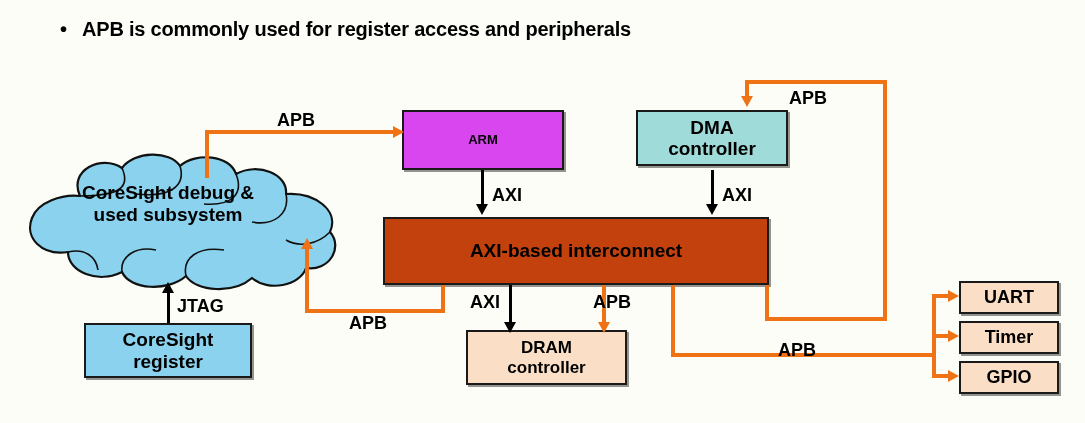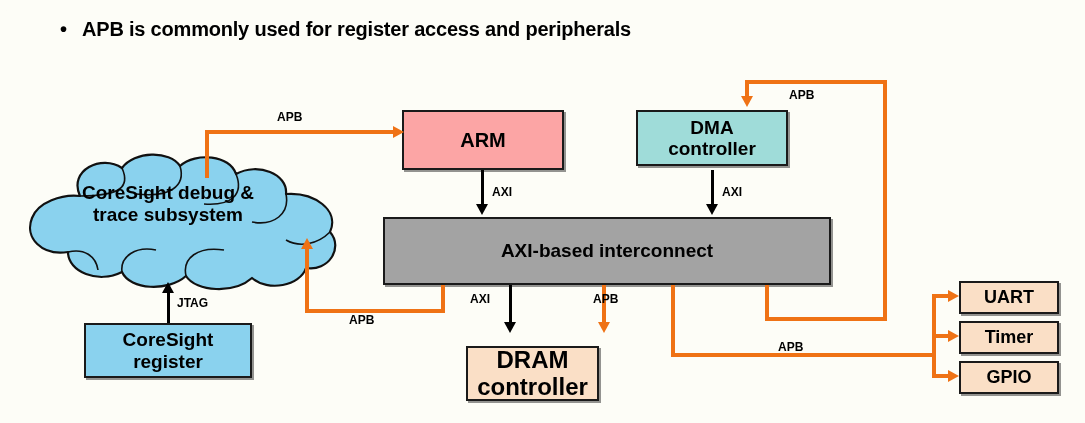--- a/index.html
+++ b/index.html
@@ -42,24 +42,24 @@
     flex-direction: column;
     align-items: center;
     justify-content: center;
     text-align: center;
     font-weight: bold;
     color: #000000;
     line-height: 1.12;
     box-shadow: 2px 2px 0 rgba(60,60,60,0.55);
   }
   .node span { display: block; }
-  #arm-processor   { left: 402px; top: 110px;  width: 162px; height: 60px; background: #fca5a5; font-size: 20px; }
+  #arm-processor   { left: 402px; top: 110px;  width: 162px; height: 60px; background: #d946ef; font-size: 13px; }
   #dma-controller  { left: 636px; top: 110px;  width: 152px; height: 56px; background: #9fdcd9; font-size: 19px; }
-  #axi-interconnect{ left: 383px; top: 217px;  width: 448px; height: 68px; background: #a3a3a3; font-size: 19px; }
-  #dram-controller { left: 466px; top: 330px;  width: 133px; height: 55px; background: #fadfc6; font-size: 24px; margin-top: 16px; }
+  #axi-interconnect{ left: 383px; top: 217px;  width: 386px; height: 68px; background: #c2410c; font-size: 19px; }
+  #dram-controller { left: 466px; top: 330px;  width: 161px; height: 55px; background: #fadfc6; font-size: 17px; }
   #external-debugger { left: 84px; top: 323px; width: 168px; height: 55px; background: #8ad2ee; font-size: 19px; }
   #uart-box  { left: 959px; top: 281px; width: 100px; height: 33px; background: #fadfc6; font-size: 18px; }
   #timer-box { left: 959px; top: 321px; width: 100px; height: 33px; background: #fadfc6; font-size: 18px; }
   #gpio-box  { left: 959px; top: 361px; width: 100px; height: 33px; background: #fadfc6; font-size: 18px; }
 
   .cloud-wrap { position: absolute; left: 18px; top: 152px; width: 330px; height: 140px; }
   .cloud-label {
     position: absolute;
     left: 0; top: 30px;
     width: 300px;
@@ -82,21 +82,21 @@
 
   .arrow { position: absolute; width: 0; height: 0; }
   .arrow.down-blk  { border-left: 6px solid transparent; border-right: 6px solid transparent; border-top: 11px solid #000000; }
   .arrow.up-blk    { border-left: 6px solid transparent; border-right: 6px solid transparent; border-bottom: 11px solid #000000; }
   .arrow.down-org  { border-left: 6px solid transparent; border-right: 6px solid transparent; border-top: 11px solid #ef7215; }
   .arrow.up-org    { border-left: 6px solid transparent; border-right: 6px solid transparent; border-bottom: 11px solid #ef7215; }
   .arrow.right-org { border-top: 6px solid transparent; border-bottom: 6px solid transparent; border-left: 11px solid #ef7215; }
 
   .edge-label {
     position: absolute;
-    font-size: 12px;
+    font-size: 18px;
     font-weight: bold;
     color: #000000;
     white-space: nowrap;
   }
 </style>
 </head>
 <body>
 
 <div id="canvas">
 
@@ -123,21 +123,21 @@
       <path d="M162,14 C168,34 152,46 118,42" fill="none" stroke="#111111" stroke-width="1.6"></path>
       <path d="M218,22 C226,42 214,54 186,52" fill="none" stroke="#111111" stroke-width="1.6"></path>
       <path d="M268,42 C272,62 256,74 234,70" fill="none" stroke="#111111" stroke-width="1.6"></path>
       <path d="M312,80 C300,92 282,96 268,88" fill="none" stroke="#111111" stroke-width="1.6"></path>
       <path d="M50,100 C66,96 78,104 80,118" fill="none" stroke="#111111" stroke-width="1.6"></path>
       <path d="M168,124 C164,106 180,94 206,98" fill="none" stroke="#111111" stroke-width="1.6"></path>
       <path d="M104,120 C102,104 118,94 138,98" fill="none" stroke="#111111" stroke-width="1.6"></path>
     </svg>
     <div class="cloud-label">
       <span>CoreSight debug &amp;</span>
-      <span>trace subsystem</span>
+      <span>used subsystem</span>
     </div>
   </div>
 
   <div class="node" id="arm-processor">
     <span>ARM</span>
   </div>
 
   <div class="node" id="dma-controller">
     <span>DMA</span>
     <span>controller</span>

